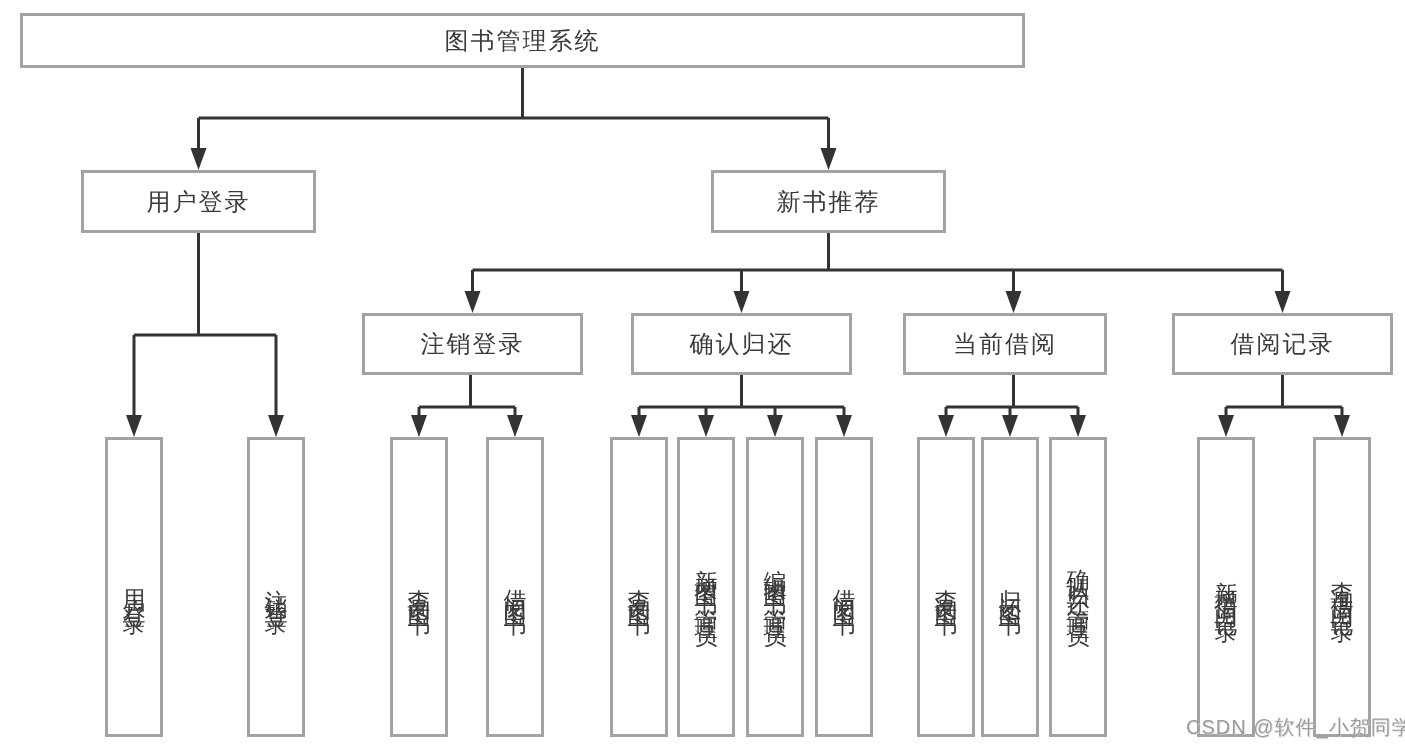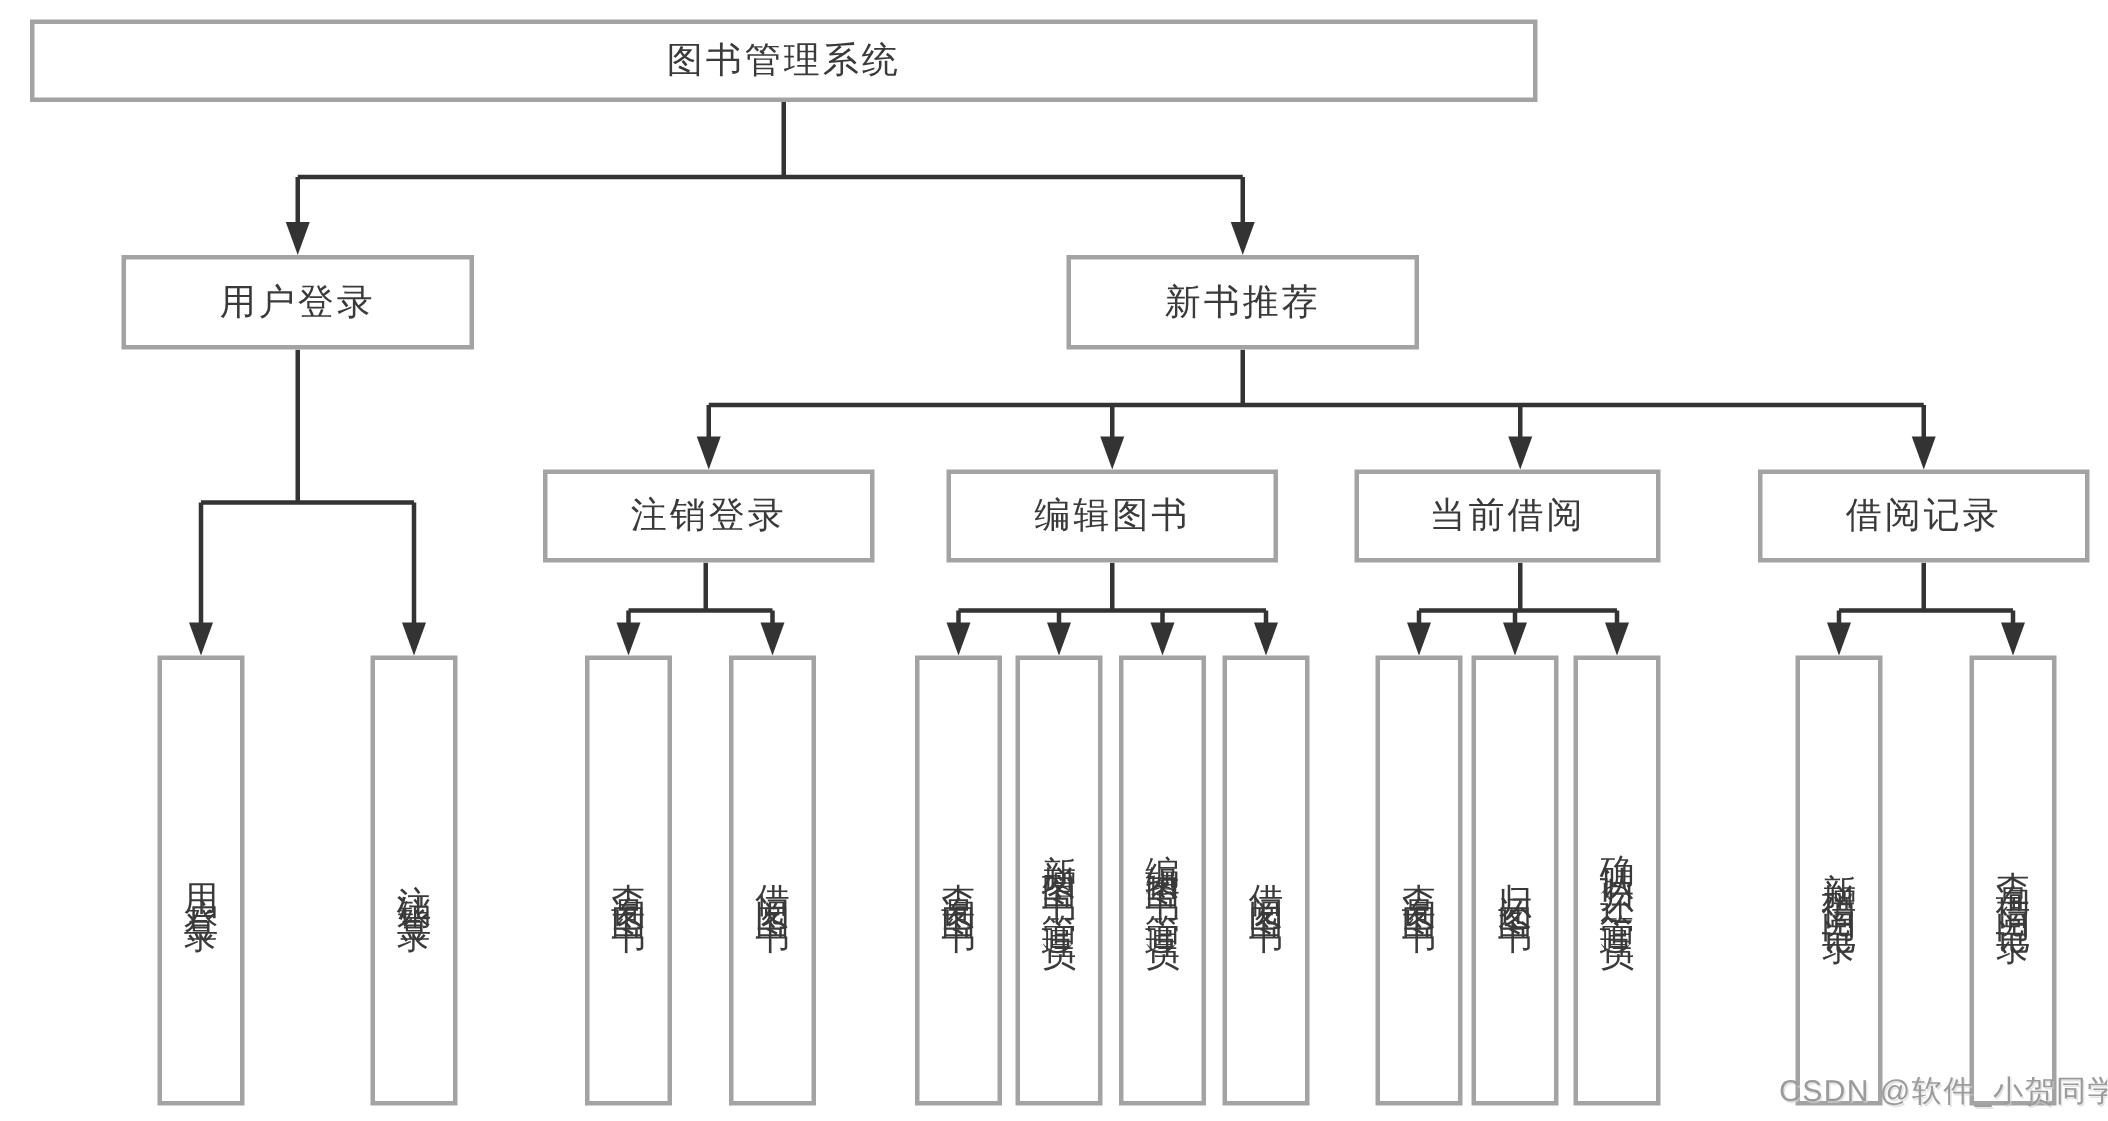--- a/index.html
+++ b/index.html
@@ -105,21 +105,21 @@
       <polygon points="1334,415 1350,415 1342,437"></polygon>
     </g>
   </svg>
 
   <div class="node h-node root-node" style="left:20px; top:13px; width:1005px; height:55px;">图书管理系统</div>
 
   <div class="node h-node" style="left:81px; top:170px; width:235px; height:63px;">用户登录</div>
   <div class="node h-node" style="left:711px; top:170px; width:235px; height:63px;">新书推荐</div>
 
   <div class="node h-node" style="left:362px; top:313px; width:221px; height:62px;">注销登录</div>
-  <div class="node h-node" style="left:631px; top:313px; width:221px; height:62px;">编辑图书</div>
+  <div class="node h-node" style="left:631px; top:313px; width:221px; height:62px;">确认归还</div>
   <div class="node h-node" style="left:903px; top:313px; width:204px; height:62px;">当前借阅</div>
   <div class="node h-node" style="left:1172px; top:313px; width:221px; height:62px;">借阅记录</div>
 
   <div class="node v-node" style="left:105px; top:437px; width:58px; height:300px;">用户登录</div>
   <div class="node v-node" style="left:247px; top:437px; width:58px; height:300px;">注销登录</div>
 
   <div class="node v-node" style="left:390px; top:437px; width:58px; height:300px;">查询图书</div>
   <div class="node v-node" style="left:486px; top:437px; width:58px; height:300px;">借阅图书</div>
 
   <div class="node v-node" style="left:610px; top:437px; width:58px; height:300px;">查询图书</div>

